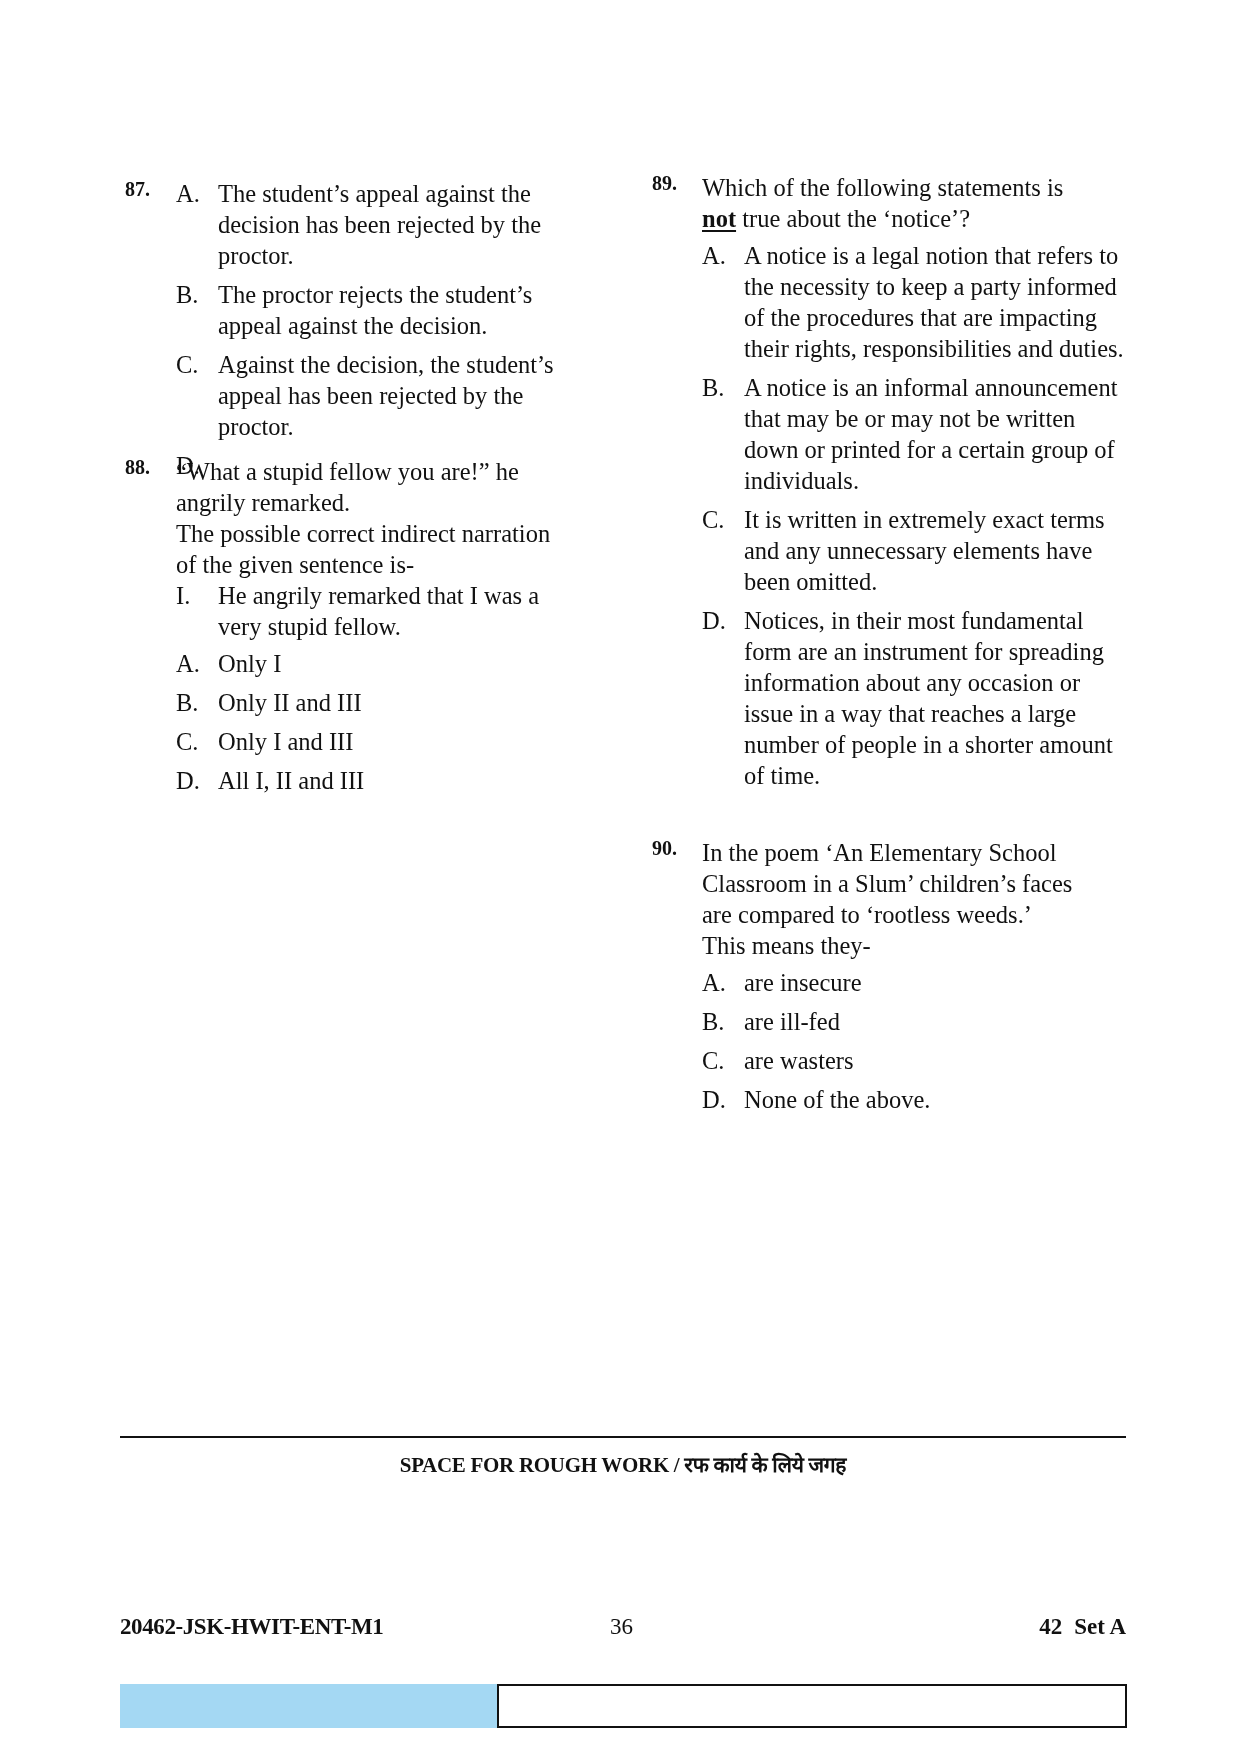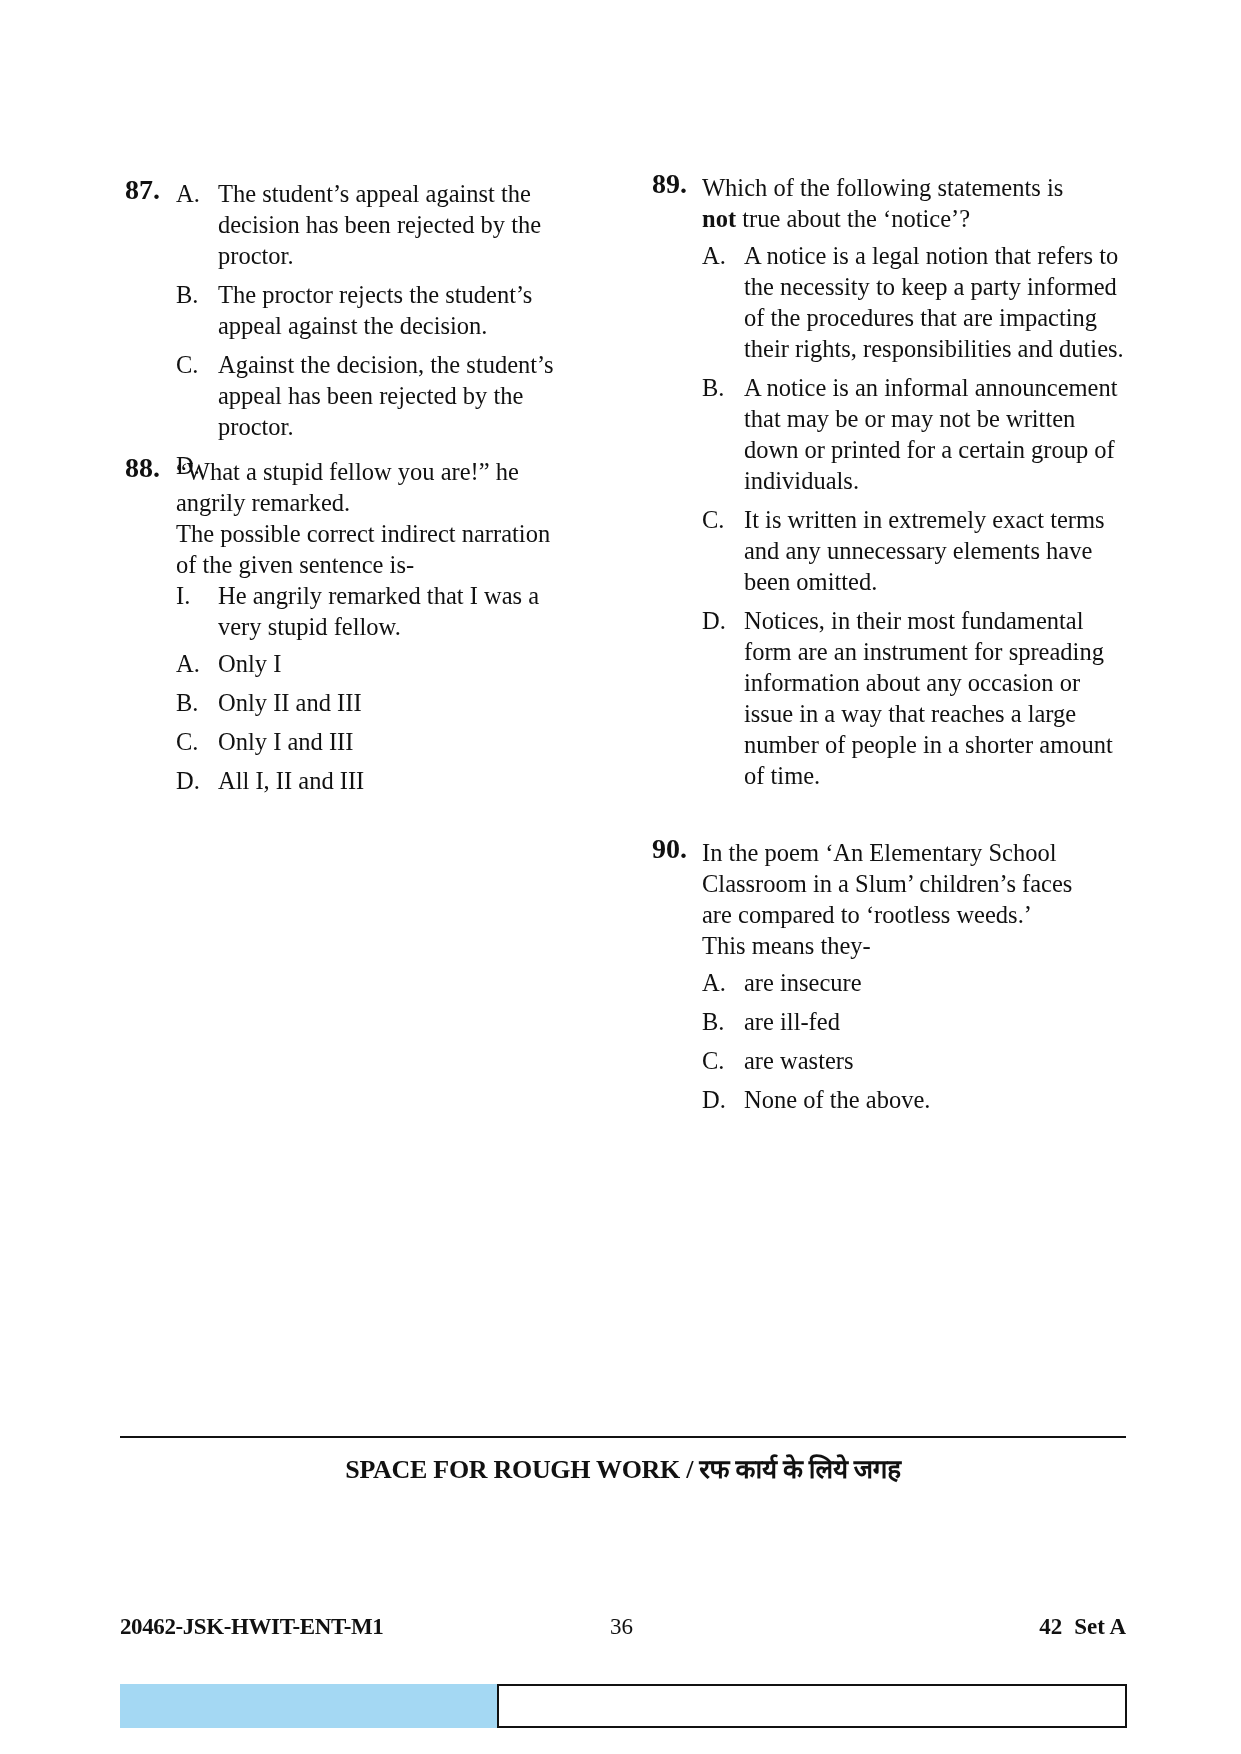--- a/index.html
+++ b/index.html
@@ -27,21 +27,21 @@
       position: relative;
       padding-left: 58px;
       font-size: 24.5px;
       line-height: 31px;
     }
     .q-num {
       position: absolute;
       left: 7px;
       top: -4px;
       font-weight: bold;
-      font-size: 28px;
+      font-size: 20px;
     }
     .col-right .q-num { left: 0px; }
     .col-right .question { padding-left: 50px; }
 
     .stem-line { display: block; }
     .stem-block { display: block; }
 
     .options { margin-top: 6px; }
     .opt {
       position: relative;
@@ -59,20 +59,21 @@
       padding-left: 42px;
       margin-bottom: 0px;
     }
     .stmt-label {
       position: absolute;
       left: 0;
       top: 0;
     }
     .under-bold {
       font-weight: bold;
+      text-decoration: underline;
       text-decoration-thickness: 2px;
       text-underline-offset: 3px;
     }
 
     #q88 { margin-top: 14px; }
     #q90 { margin-top: 46px; }
 
     .rough-line {
       position: absolute;
       left: 120px;
@@ -81,21 +82,21 @@
       height: 0;
       border-top: 2px solid #111;
     }
     .rough-label {
       position: absolute;
       left: 120px;
       top: 1450px;
       width: 1006px;
       text-align: center;
       font-weight: bold;
-      font-size: 26px;
+      font-size: 21px;
       letter-spacing: -0.3px;
     }
     .footer {
       position: absolute;
       top: 1614px;
       left: 120px;
       width: 1006px;
       height: 32px;
       font-size: 23px;
     }

